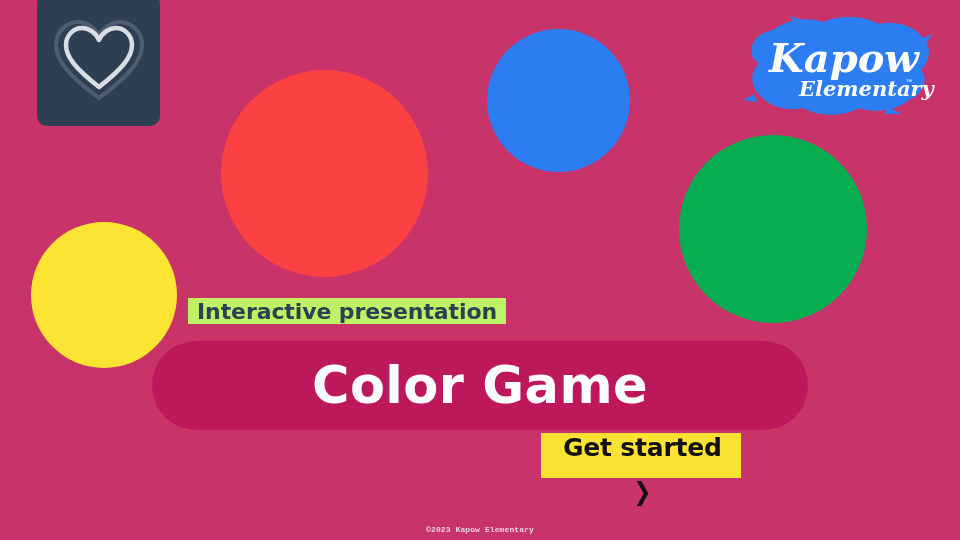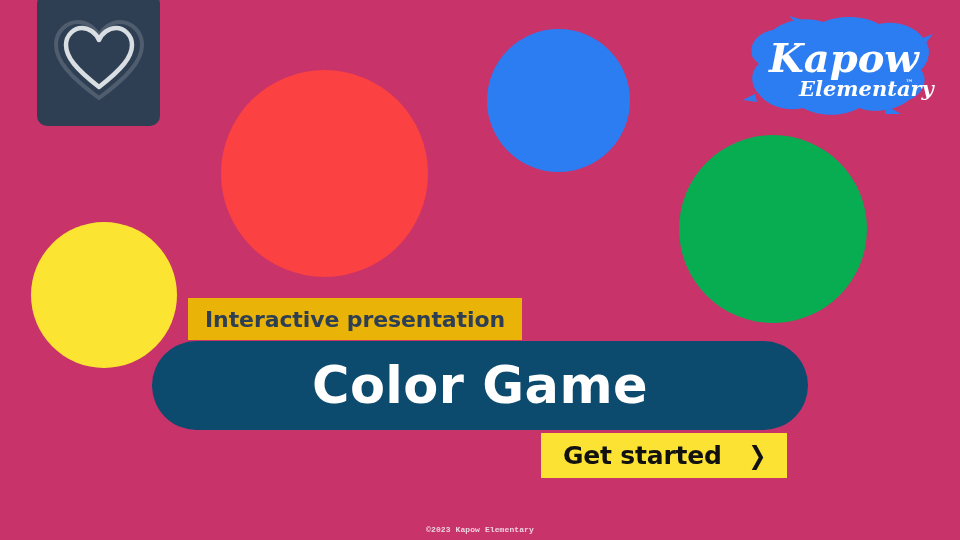--- a/index.html
+++ b/index.html
@@ -49,40 +49,40 @@
     width: 200px;
     height: 110px;
   }
   #brand-logo svg { display: block; width: 200px; height: 110px; }
 
   
   #kicker {
     position: absolute;
     left: 188px;
     top: 298px;
-    height: 42px;
-    background: #eab308;
+    height: 26px;
+    background: #bef264;
     color: #2E3F53;
     display: flex;
     align-items: center;
-    padding: 0 17px;
+    padding: 0 9px;
     box-sizing: border-box;
     font-size: 22px;
     font-weight: 700;
     letter-spacing: -0.1px;
     white-space: nowrap;
   }
 
   #title-pill {
     position: absolute;
     left: 152px;
     top: 341px;
     width: 656px;
     height: 89px;
-    background: #0c4a6e;
+    background: #be185d;
     border-radius: 45px;
     display: flex;
     align-items: center;
     justify-content: center;
     box-sizing: border-box;
   }
   #title-text {
     color: #FFFFFF;
     font-size: 51px;
     font-weight: 700;
@@ -92,26 +92,27 @@
 
   #cta-button {
     position: absolute;
     left: 541px;
     top: 433px;
     height: 45px;
     background: #FCE232;
     color: #111111;
     display: flex;
     align-items: center;
-    gap: 25px;
+    gap: 17px;
     padding: 0 19px 0 22px;
     box-sizing: border-box;
     border: none;
     cursor: pointer;
     font-family: inherit;
+    flex-direction: column;
   }
   #cta-label {
     font-size: 25px;
     font-weight: 600;
     letter-spacing: -0.2px;
     white-space: nowrap;
   }
   #cta-chevron {
     font-size: 25px;
     font-weight: 900;

